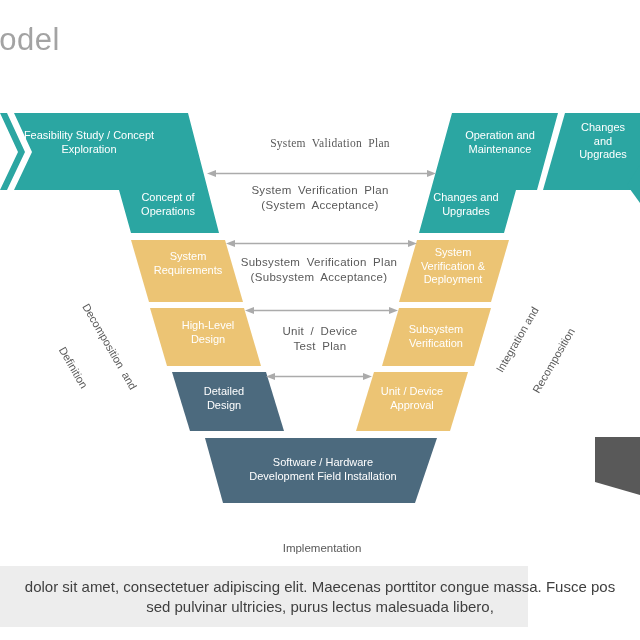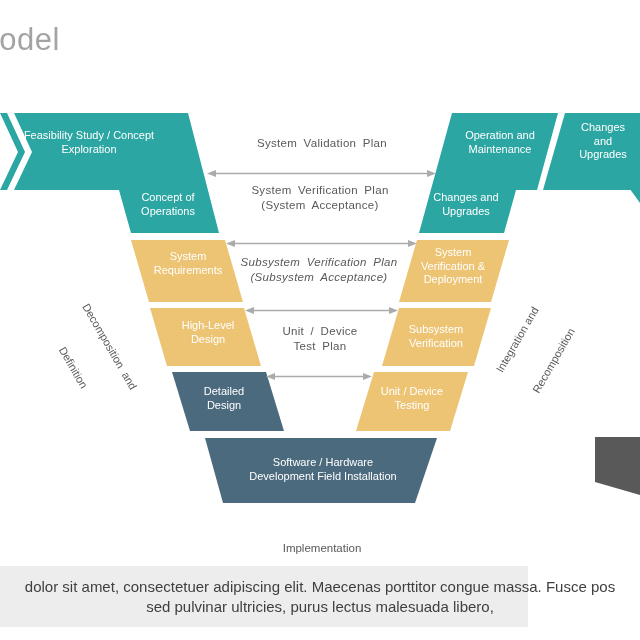--- a/index.html
+++ b/index.html
@@ -50,23 +50,23 @@
   #lbl-highlevel{left:166px;top:319px;width:84px;}
   #lbl-detailed{left:189px;top:385px;width:70px;}
   #lbl-sysverif{left:407px;top:246px;width:92px;}
   #lbl-subsys{left:394px;top:323px;width:84px;}
   #lbl-unittest{left:370px;top:385px;width:84px;}
   #lbl-base{left:230px;top:456px;width:186px;line-height:13.5px;text-align:center;}
   #banner-label{left:598px;top:447px;width:84px;font-size:10.5px;line-height:14.5px;color:#fff;text-align:center;}
   
   .plan{position:absolute;color:#595959;font-size:11.5px;line-height:15px;text-align:center;
         word-spacing:3px;letter-spacing:.3px;}
-  #plan1{left:228px;top:136px;width:188px;}
+  #plan1{left:236px;top:136px;width:188px;font-family:Liberation Serif, serif;}
   #plan2{left:225px;top:183px;width:190px;}
-  #plan3{left:223px;top:255px;width:192px;font-style:italic;}
+  #plan3{left:223px;top:255px;width:192px;}
   #plan4{left:263px;top:324px;width:114px;}
   
   .axis{position:absolute;color:#595959;font-size:11px;line-height:14px;text-align:center;white-space:pre;}
   #axis-left{left:53px;top:322px;width:150px;height:28px;transform:rotate(60deg);}
   #axis-right{left:424px;top:315px;width:150px;height:28px;transform:rotate(-60deg);}
   
   #caption{position:absolute;left:222px;top:512px;width:200px;font-size:11.5px;line-height:14.5px;
            color:#595959;text-align:center;white-space:pre;word-spacing:2px;}
   
   .arrow{position:absolute;height:9px;}
@@ -108,21 +108,21 @@
     <div class="lbl" id="lbl-feasibility">Feasibility Study / Concept Exploration</div>
     <div class="lbl" id="lbl-concept">Concept of Operations</div>
     <div class="lbl" id="lbl-sysreq">System Requirements</div>
     <div class="lbl" id="lbl-highlevel">High-Level Design</div>
     <div class="lbl" id="lbl-detailed">Detailed Design</div>
     <div class="lbl" id="lbl-opmaint">Operation and Maintenance</div>
     <div class="lbl" id="lbl-changestop">Changes and Upgrades</div>
     <div class="lbl" id="lbl-changes2">Changes and Upgrades</div>
     <div class="lbl" id="lbl-sysverif">System Verification &amp; Deployment</div>
     <div class="lbl" id="lbl-subsys">Subsystem Verification</div>
-    <div class="lbl" id="lbl-unittest">Unit / Device Testing</div>
+    <div class="lbl" id="lbl-unittest">Unit / Device Approval</div>
     <div class="lbl" id="lbl-base">
       <div>Software / Hardware</div>
       <div>Development Field Installation</div>
     </div>
 
     <div class="arrow" style="left:207px;top:164px;width:229px;">
       <svg width="229" height="9">
           <line x1="8" y1="4.5" x2="221" y2="4.5" stroke="#ABABAB" stroke-width="1.4"></line>
           <polygon points="0,4.5 9,1 9,8" fill="#ABABAB"></polygon>
           <polygon points="229,4.5 220,1 220,8" fill="#ABABAB"></polygon>

